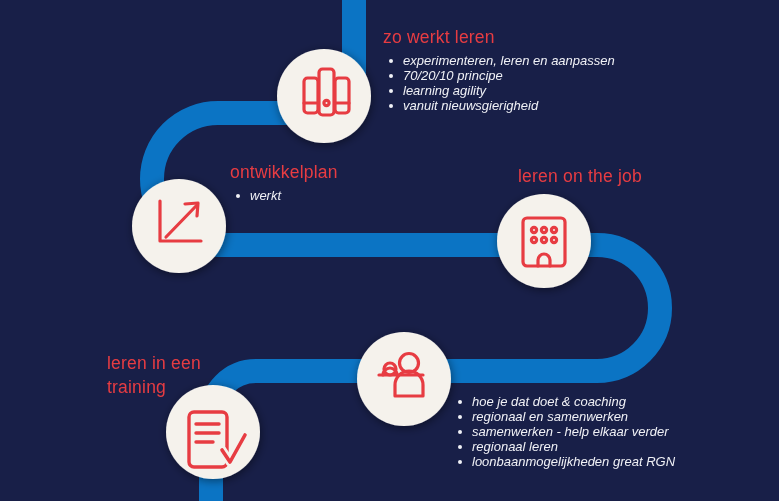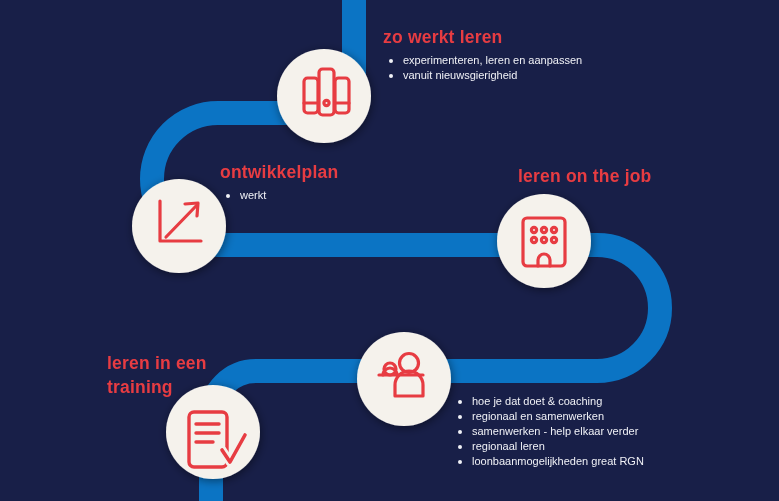--- a/index.html
+++ b/index.html
@@ -15,35 +15,36 @@
     width:779px;height:501px;
     overflow:hidden;
     background:var(--bg);
     font-family:"Liberation Sans", sans-serif;
   }
   .scene{position:absolute;left:0;top:0;}
   .section{position:absolute;}
   .section h2{
     margin:0;
     font-size:17.5px;
-    font-weight:700;
+    font-weight:400;
     color:var(--red);
     line-height:24px;
     letter-spacing:.2px;
   }
   .bullets{
     list-style:none;margin:4px 0 0 0;padding:0;
   }
   .bullets li{
     position:relative;
     padding-left:20px;
-    font-size:11px;
+    font-size:13px;
     line-height:15px;
     color:var(--txt);
     white-space:nowrap;
+    font-style:italic;
   }
   .bullets li::before{
     content:"";
     position:absolute;
     left:6px;top:5.5px;
     width:4px;height:4px;
     border-radius:50%;
     background:var(--txt);
   }
 </style>
@@ -118,25 +119,27 @@
       <line x1="8" y1="32" x2="25" y2="32"></line>
       <path d="M34,40 L42,52 L57,25" stroke="#f5f2ec" stroke-width="9"></path>
       <path d="M34,40 L42,52 L57,25" stroke-width="3.6"></path>
     </g>
   </svg>
 
   <div class="section" style="left:383px;top:25px;">
     <h2>zo werkt leren</h2>
     <ul class="bullets">
       <li>experimenteren, leren en aanpassen</li>
+      <li>70/20/10 principe</li>
+      <li>learning agility</li>
       <li>vanuit nieuwsgierigheid</li>
     </ul>
   </div>
 
-  <div class="section" style="left:220px;top:160px;">
+  <div class="section" style="left:230px;top:160px;">
     <h2>ontwikkelplan</h2>
     <ul class="bullets">
       <li>werkt</li>
     </ul>
   </div>
 
   <div class="section" style="left:518px;top:164px;">
     <h2>leren on the job</h2>
   </div>
 

